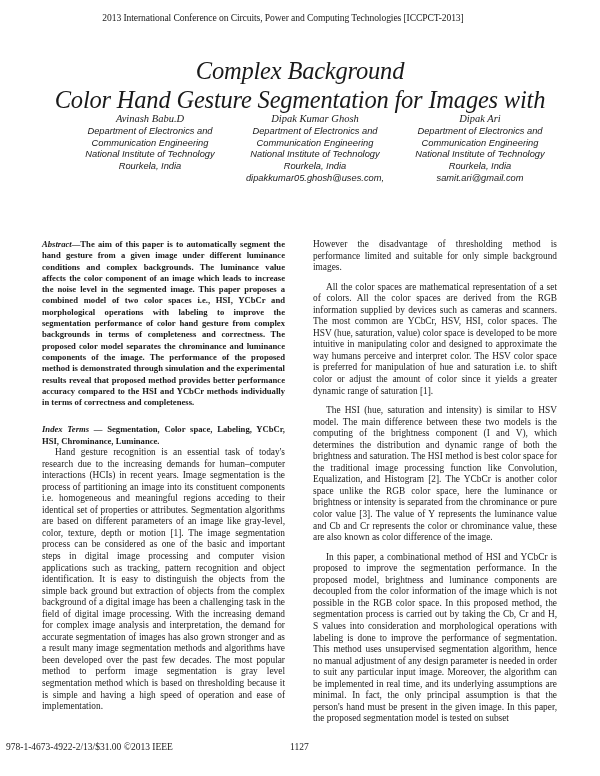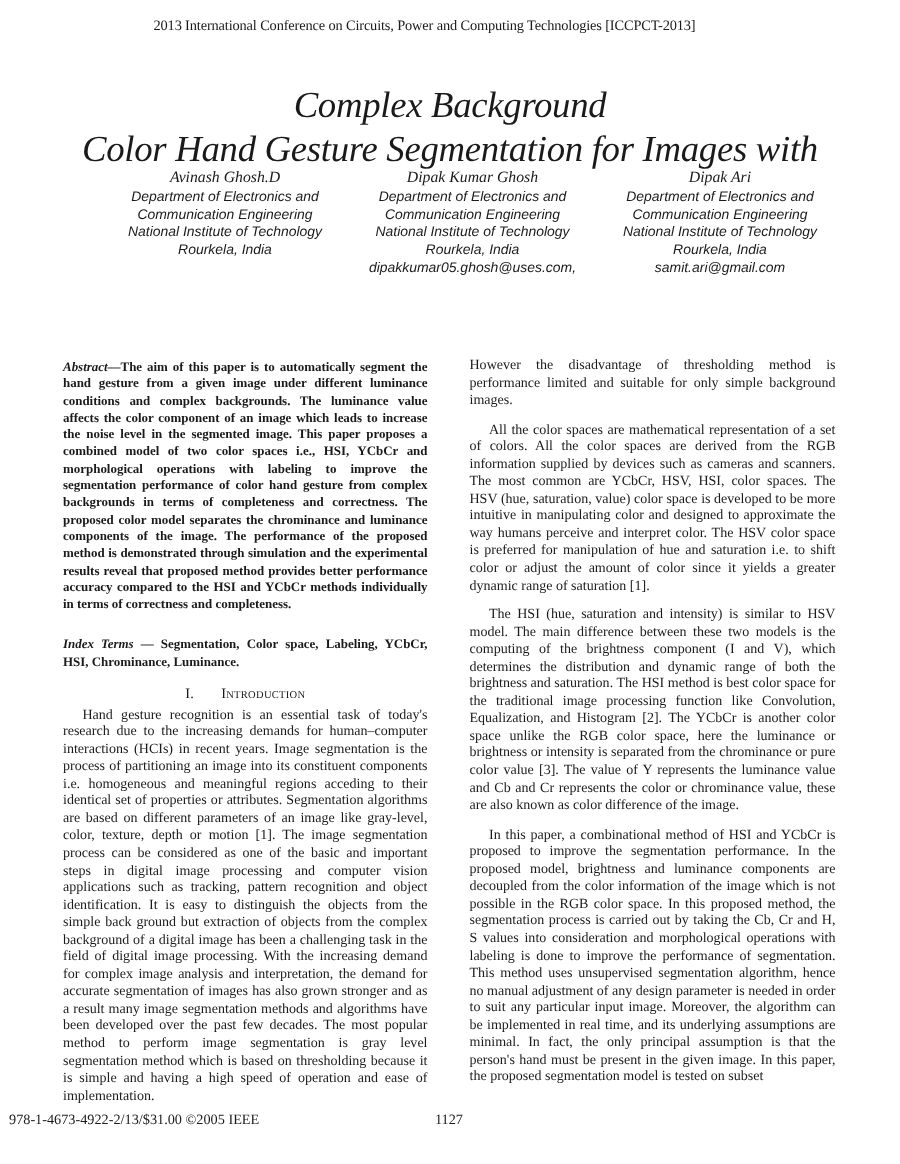--- a/index.html
+++ b/index.html
@@ -33,21 +33,21 @@
 
 <div class="conf-header">2013 International Conference on Circuits, Power and Computing Technologies [ICCPCT-2013]</div>
 
 <div class="title">
   <div>Complex Background</div>
   <div>Color Hand Gesture Segmentation for Images with</div>
 </div>
 
 <div class="authors">
   <div class="author">
-    <div class="name">Avinash Ghosh.D</div>
+    <div class="name">Avinash Babu.D</div>
     <div>Department of Electronics and</div>
     <div>Communication Engineering</div>
     <div>National Institute of Technology</div>
     <div>Rourkela, India</div>
   </div>
   <div class="author">
     <div class="name">Dipak Kumar Ghosh</div>
     <div>Department of Electronics and</div>
     <div>Communication Engineering</div>
     <div>National Institute of Technology</div>
@@ -60,25 +60,24 @@
     <div>Communication Engineering</div>
     <div>National Institute of Technology</div>
     <div>Rourkela, India</div>
     <div>samit.ari@gmail.com</div>
   </div>
 </div>
 
 <div class="col col-left">
   <p class="abstract"><span class="lead">Abstract</span><span>—The aim of this paper is to automatically segment the hand gesture from a given image under different luminance conditions and complex backgrounds. The luminance value affects the color component of an image which leads to increase the noise level in the segmented image. This paper proposes a combined model of two color spaces i.e., HSI, YCbCr and morphological operations with labeling to improve the segmentation performance of color hand gesture from complex backgrounds in terms of completeness and correctness. The proposed color model separates the chrominance and luminance components of the image. The performance of the proposed method is demonstrated through simulation and the experimental results reveal that proposed method provides better performance accuracy compared to the HSI and YCbCr methods individually in terms of correctness and completeness.</span></p>
   <p class="index"><span class="lead">Index Terms</span><span> — Segmentation, Color space, Labeling, YCbCr, HSI, Chrominance, Luminance.</span></p>
-  <div class="section-head"><span class="num">I.</span><span class="sc">Introduction</span></div>
   <p class="indent">Hand gesture recognition is an essential task of today's research due to the increasing demands for human–computer interactions (HCIs) in recent years. Image segmentation is the process of partitioning an image into its constituent components i.e. homogeneous and meaningful regions acceding to their identical set of properties or attributes. Segmentation algorithms are based on different parameters of an image like gray-level, color, texture, depth or motion [1]. The image segmentation process can be considered as one of the basic and important steps in digital image processing and computer vision applications such as tracking, pattern recognition and object identification. It is easy to distinguish the objects from the simple back ground but extraction of objects from the complex background of a digital image has been a challenging task in the field of digital image processing. With the increasing demand for complex image analysis and interpretation, the demand for accurate segmentation of images has also grown stronger and as a result many image segmentation methods and algorithms have been developed over the past few decades. The most popular method to perform image segmentation is gray level segmentation method which is based on thresholding because it is simple and having a high speed of operation and ease of implementation.</p>
 </div>
 
 <div class="col col-right">
   <p>However the disadvantage of thresholding method is performance limited and suitable for only simple background images.</p>
   <p class="indent gap">All the color spaces are mathematical representation of a set of colors. All the color spaces are derived from the RGB information supplied by devices such as cameras and scanners. The most common are YCbCr, HSV, HSI, color spaces. The HSV (hue, saturation, value) color space is developed to be more intuitive in manipulating color and designed to approximate the way humans perceive and interpret color. The HSV color space is preferred for manipulation of hue and saturation i.e. to shift color or adjust the amount of color since it yields a greater dynamic range of saturation [1].</p>
   <p class="indent gap">The HSI (hue, saturation and intensity) is similar to HSV model. The main difference between these two models is the computing of the brightness component (I and V), which determines the distribution and dynamic range of both the brightness and saturation. The HSI method is best color space for the traditional image processing function like Convolution, Equalization, and Histogram [2]. The YCbCr is another color space unlike the RGB color space, here the luminance or brightness or intensity is separated from the chrominance or pure color value [3]. The value of Y represents the luminance value and Cb and Cr represents the color or chrominance value, these are also known as color difference of the image.</p>
   <p class="indent gap">In this paper, a combinational method of HSI and YCbCr is proposed to improve the segmentation performance. In the proposed model, brightness and luminance components are decoupled from the color information of the image which is not possible in the RGB color space. In this proposed method, the segmentation process is carried out by taking the Cb, Cr and H, S values into consideration and morphological operations with labeling is done to improve the performance of segmentation. This method uses unsupervised segmentation algorithm, hence no manual adjustment of any design parameter is needed in order to suit any particular input image. Moreover, the algorithm can be implemented in real time, and its underlying assumptions are minimal. In fact, the only principal assumption is that the person's hand must be present in the given image. In this paper, the proposed segmentation model is tested on subset</p>
 </div>
 
-<div class="footer-left">978-1-4673-4922-2/13/$31.00 ©2005 IEEE</div>
+<div class="footer-left">978-1-4673-4922-2/13/$31.00 ©2013 IEEE</div>
 <div class="footer-page">1127</div>
 
 </body></html>

